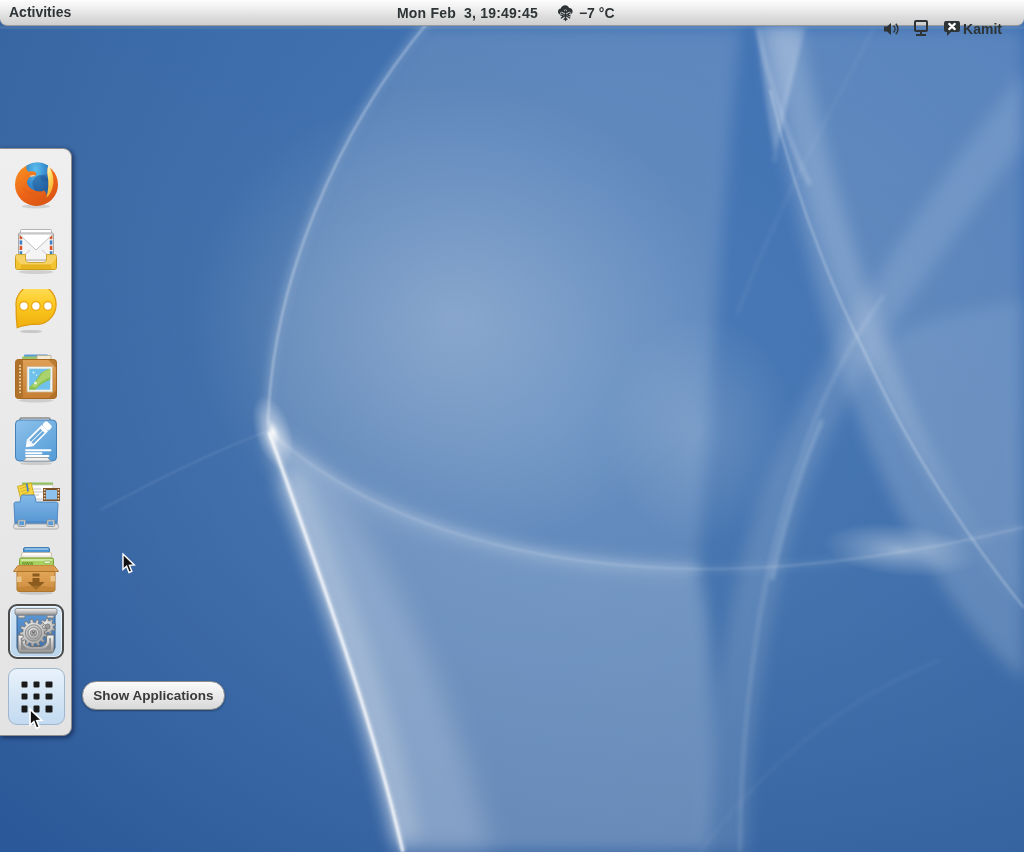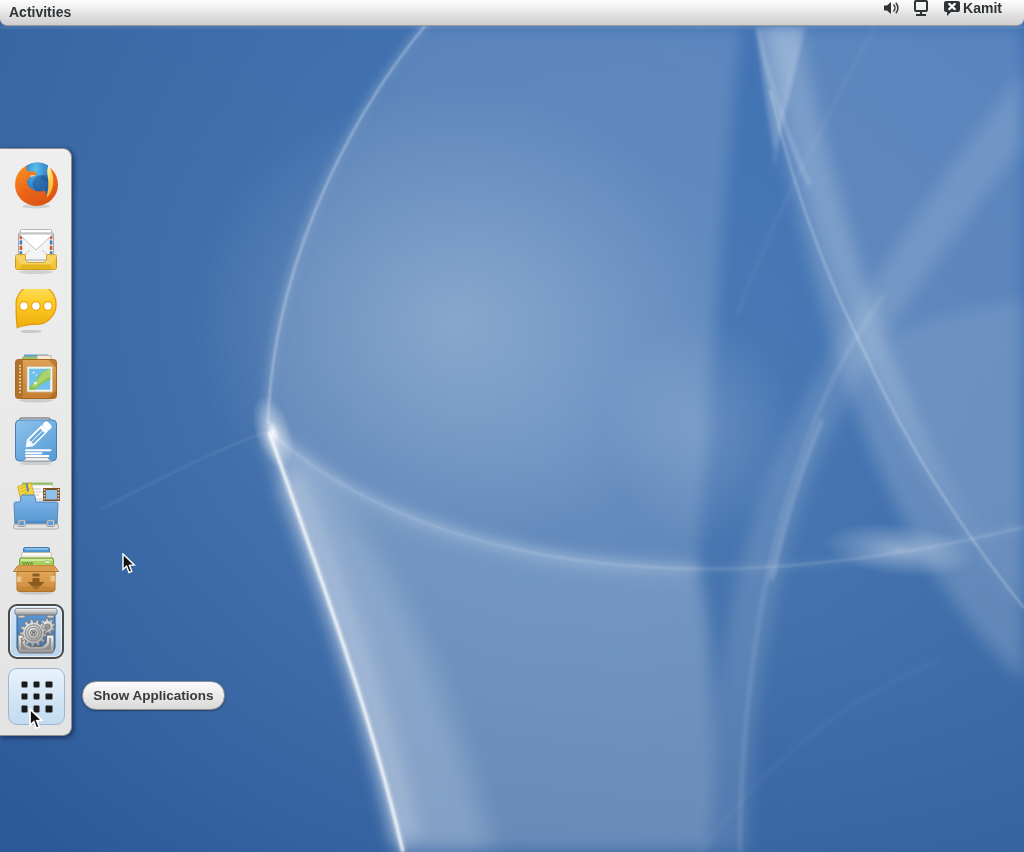--- a/index.html
+++ b/index.html
@@ -3,21 +3,21 @@
 <meta charset="utf-8">
 <style>
 html,body{margin:0;padding:0;}
 body{width:1024px;height:852px;overflow:hidden;position:relative;font-family:"Liberation Sans",sans-serif;background:#35629f;}
 #wall{position:absolute;left:0;top:0;}
 #topbar{position:absolute;left:0;top:0;width:1024px;height:26px;background:linear-gradient(180deg,#fdfdfd 0%,#ececec 40%,#e0e0e0 60%,#cfcfcf 100%);border-bottom:1px solid #9a9a9a;border-radius:0 0 7px 7px;box-sizing:border-box;color:#2e3436;font-weight:bold;font-size:14px;}
 #activities{position:absolute;left:9px;top:4px;}
 #clockgrp{position:absolute;left:397px;top:0;height:25px;display:flex;align-items:center;}
 #clock{letter-spacing:0.2px;}
 #weather{display:flex;align-items:center;margin-left:19px;}
-#rightgrp{position:absolute;right:22px;top:0;height:25px;display:flex;align-items:flex-start;gap:0;}
+#rightgrp{position:absolute;right:22px;top:12px;height:25px;display:flex;align-items:flex-end;gap:0;}
 .tray{display:flex;align-items:center;}
 #dash{position:absolute;left:0;top:148px;width:72px;height:588px;background:linear-gradient(180deg,#efefef,#e3e3e3);border:1px solid #8f8f8f;border-left:none;border-radius:0 9px 9px 0;box-sizing:border-box;box-shadow:1.5px 1.5px 4px rgba(0,0,30,0.45);}
 .slot{position:absolute;left:0;width:71px;display:flex;justify-content:center;}
 #tile-settings{position:absolute;left:8px;top:604px;width:56px;height:55px;border-radius:9px;background:linear-gradient(180deg,#d7e8f8,#b9d4ec);border:2px solid #4a4a4a;box-sizing:border-box;box-shadow:inset 0 0 0 1px rgba(255,255,255,.6);}
 #tile-apps{position:absolute;left:8px;top:668px;width:57px;height:57px;border-radius:9px;background:linear-gradient(180deg,#e8f2fb,#c2daf0);border:1px solid #9fb6ce;box-sizing:border-box;}
 #grid9{position:absolute;left:50%;top:50%;transform:translate(-50%,-50%);width:31px;height:31px;display:grid;grid-template-columns:repeat(3,6.5px);grid-template-rows:repeat(3,6.5px);gap:5.75px;}
 #grid9 div{background:#1a1a1a;border-radius:1px;}
 #tooltip{position:absolute;left:82px;top:681px;width:143px;height:29px;border-radius:14px;background:linear-gradient(180deg,#fbfbfb,#d9d9d9);border:1px solid #8f8f8f;box-sizing:border-box;display:flex;align-items:center;justify-content:center;font-size:13.5px;font-weight:bold;color:#3a3a3a;box-shadow:0 1px 2px rgba(0,0,0,.35);}
 .cur{position:absolute;}
 </style>
@@ -111,20 +111,37 @@
 <path d="M804,28 C792,75 780,120 774,162" stroke="#ffffff" stroke-width="2" fill="none" opacity="0.25" filter="url(#b2f)"></path>
 <path d="M758,28 L802,28 C793,80 782,125 774,152 C766,105 760,62 758,28 Z" fill="#ffffff" opacity="0.2" filter="url(#b2f)"></path>
 
 <path d="M100,510 C160,478 220,448 266,432" stroke="#ffffff" stroke-width="1.4" fill="none" opacity="0.13" filter="url(#b1f)"></path>
 
 <path d="M700,852 C760,770 840,700 940,660" stroke="#ffffff" stroke-width="1.5" fill="none" opacity="0.1" filter="url(#b2f)"></path>
 </svg>
 
 <div id="topbar">
   <div id="activities">Activities</div>
+  <div id="clockgrp">
+      <span id="clock">Mon Feb&nbsp;&nbsp;3, 19:49:45</span>
+    <span id="weather"><svg width="17" height="18" viewBox="0 0 17 18" style="margin-right:5px">
+          <path d="M3.5,10.5 C1.8,10.2 0.8,8.8 1,7.2 C1.2,5.8 2.3,4.8 3.8,4.6 C4.2,2.6 6,1.2 8.1,1.2 C10,1.2 11.6,2.4 12.2,4.1 C13.9,4 15.4,5.2 15.6,6.9 C15.8,8.6 14.7,10.1 13,10.4 Z" fill="#2e3436"></path>
+          <g stroke="#e2e2e2" stroke-width="2.8" stroke-linecap="round">
+            <line x1="8.5" y1="7" x2="8.5" y2="16"></line>
+            <line x1="4.6" y1="9.25" x2="12.4" y2="13.75"></line>
+            <line x1="12.4" y1="9.25" x2="4.6" y2="13.75"></line>
+          </g>
+          <g stroke="#2e3436" stroke-width="1.3" stroke-linecap="round">
+            <line x1="8.5" y1="6.5" x2="8.5" y2="16.5"></line>
+            <line x1="4.2" y1="9" x2="12.8" y2="14"></line>
+            <line x1="12.8" y1="9" x2="4.2" y2="14"></line>
+            <path d="M7,7.6 L8.5,9 L10,7.6 M7,15.4 L8.5,14 L10,15.4 M3.9,11.2 L5.9,11.5 L5.2,13.4 M13.1,11.8 L11.1,11.5 L11.8,9.6" fill="none"></path>
+          </g>
+        </svg>−7 °C</span>
+  </div>
   <div id="rightgrp">
     <span class="tray" id="vol">
         <svg width="18" height="16" viewBox="0 0 18 16">
           <path d="M1,5.5 h3 l4,-3.5 v12 l-4,-3.5 h-3 Z" fill="#2e3436"></path>
           <path d="M10.5,4.5 a5,5 0 0 1 0,7" stroke="#2e3436" stroke-width="1.5" fill="none"></path>
           <path d="M12.8,2.8 a7.5,7.5 0 0 1 0,10.4" stroke="#2e3436" stroke-width="1.5" fill="none"></path>
         </svg>
       </span>
     <span class="tray" id="scr" style="margin-left:12px">
         <svg width="16" height="17" viewBox="0 0 16 17">

